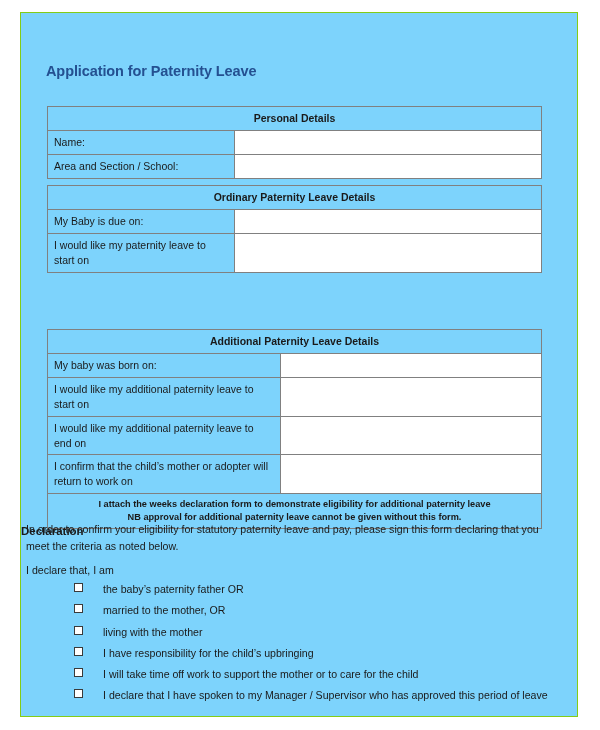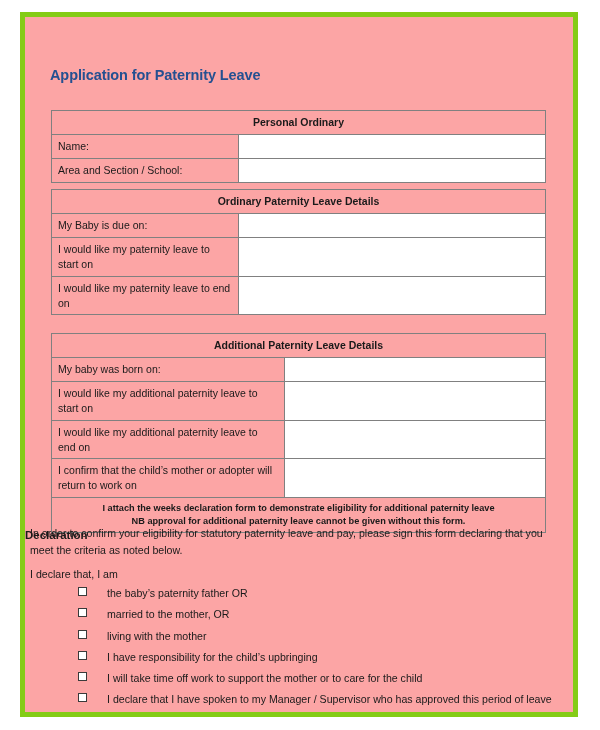--- a/index.html
+++ b/index.html
@@ -13,22 +13,22 @@
     overflow: hidden;
     font-family: "Liberation Sans", sans-serif;
     -webkit-font-smoothing: antialiased;
   }
   #page {
     position: absolute;
     left: 20px;
     top: 12px;
     width: 558px;
     height: 705px;
-    background: #fca5a5;
-    border: 5px solid #84cc16;
+    background: #7dd3fc;
+    border: 1px solid #84cc16;
     box-sizing: border-box;
     overflow: hidden;
   }
   .doc-title {
     position: absolute;
     left: 25px;
     top: 50px;
     font-size: 14.5px;
     font-weight: bold;
     color: #245091;
@@ -131,21 +131,21 @@
 
   <div class="doc-title">Application for Paternity Leave</div>
 
   <table class="form-table" id="tbl-personal">
     <colgroup>
         <col style="width:187px">
         <col style="width:307px">
       </colgroup>
     <tbody>
       <tr>
-        <td class="hdr" colspan="2">Personal Ordinary</td>
+        <td class="hdr" colspan="2">Personal Details</td>
       </tr>
       <tr>
         <td class="lbl">Name:</td>
         <td class="val">&nbsp;</td>
       </tr>
       <tr>
         <td class="lbl">Area and Section / School:</td>
         <td class="val">&nbsp;</td>
       </tr>
     </tbody>
@@ -161,24 +161,20 @@
         <td class="hdr" colspan="2">Ordinary Paternity Leave Details</td>
       </tr>
       <tr>
         <td class="lbl">My Baby is due on:</td>
         <td class="val">&nbsp;</td>
       </tr>
       <tr>
         <td class="lbl">I would like my paternity leave to start on</td>
         <td class="val">&nbsp;</td>
       </tr>
-      <tr>
-        <td class="lbl">I would like my paternity leave to end on</td>
-        <td class="val">&nbsp;</td>
-      </tr>
     </tbody>
   </table>
 
   <table class="form-table" id="tbl-additional">
     <colgroup>
         <col style="width:233px">
         <col style="width:261px">
       </colgroup>
     <tbody>
       <tr>

